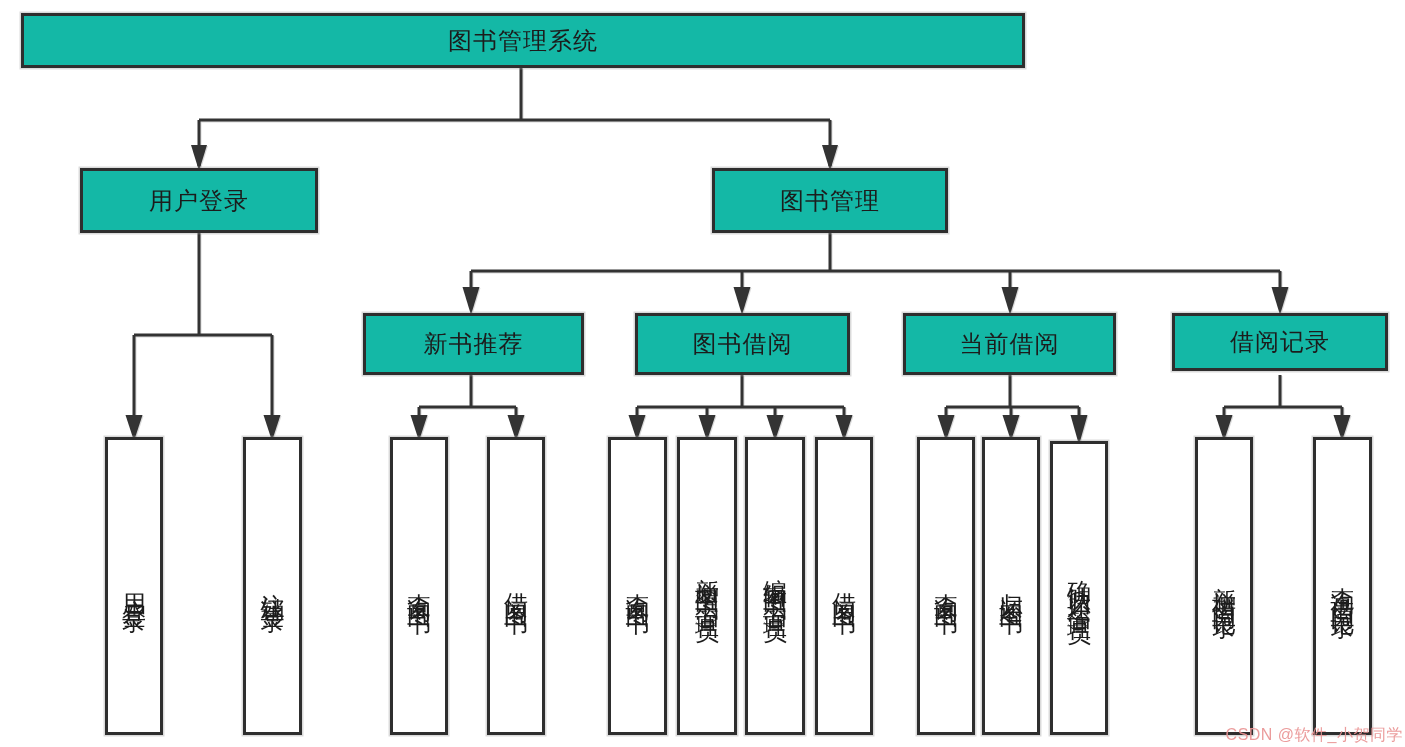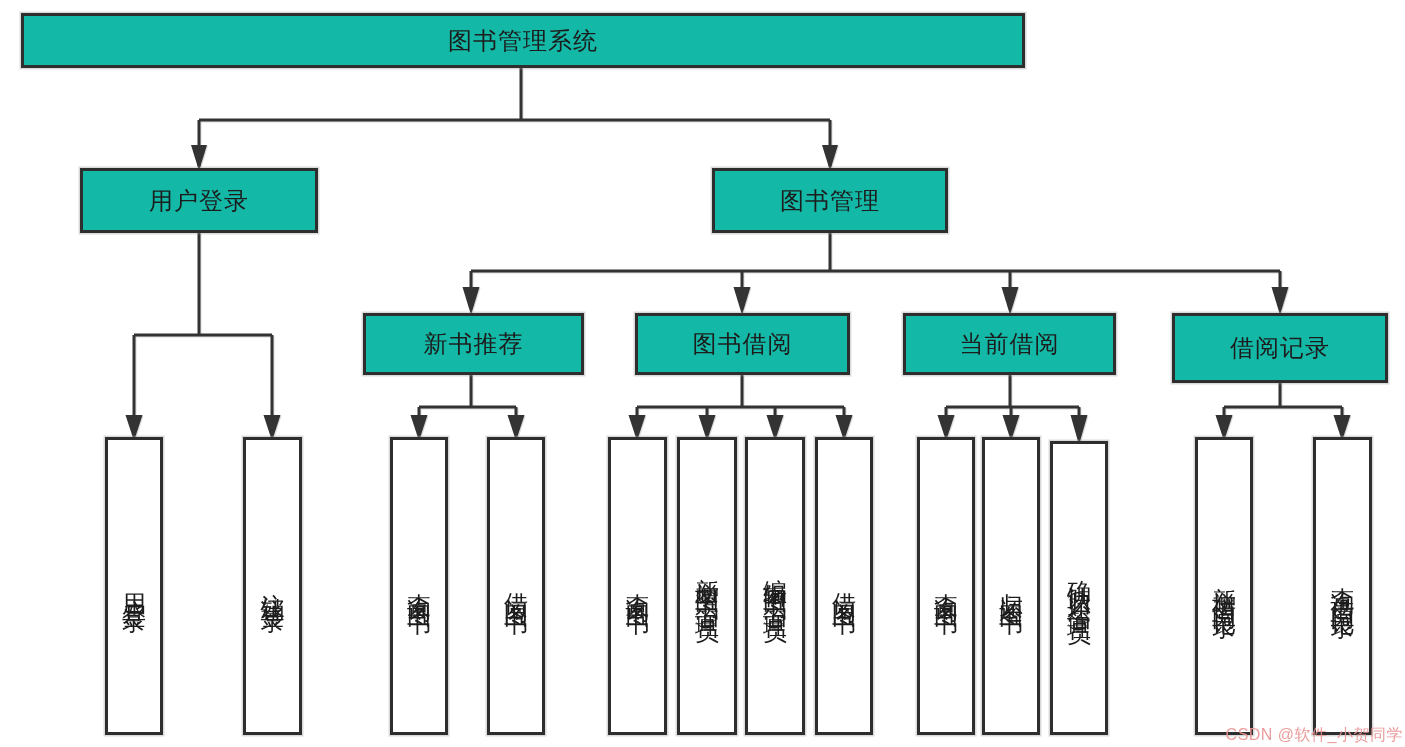--- a/index.html
+++ b/index.html
@@ -23,21 +23,21 @@
     font-size:24px;letter-spacing:6px;
     box-shadow:0 0 0 1.5px rgba(150,150,150,0.35);
   }
   
   .n-root{left:21px;top:13px;width:1004px;height:55px;}
   .n-user{left:80px;top:168px;width:238px;height:65px;}
   .n-mgmt{left:712px;top:168px;width:236px;height:65px;}
   .n-newbook{left:363px;top:313px;width:221px;height:62px;}
   .n-borrow{left:635px;top:313px;width:215px;height:62px;}
   .n-current{left:903px;top:313px;width:213px;height:62px;}
-  .n-records{left:1172px;top:313px;width:216px;height:70px;}
+  .n-records{left:1172px;top:313px;width:216px;height:58px;}
   
   .l-1{left:105px;width:58px;}  .l-2{left:243px;width:59px;}
   .l-3{left:390px;width:58px;}  .l-4{left:487px;width:58px;}
   .l-5{left:608px;width:59px;}  .l-6{left:677px;width:60px;}
   .l-7{left:745px;width:60px;}  .l-8{left:815px;width:58px;}
   .l-9{left:917px;width:58px;}  .l-10{left:982px;width:58px;}
   .l-11{left:1050px;width:58px;top:441px;height:294px;}
   .l-12{left:1195px;width:58px;} .l-13{left:1313px;width:59px;}
   #watermark{
     position:absolute;right:2px;bottom:1px;z-index:3;

